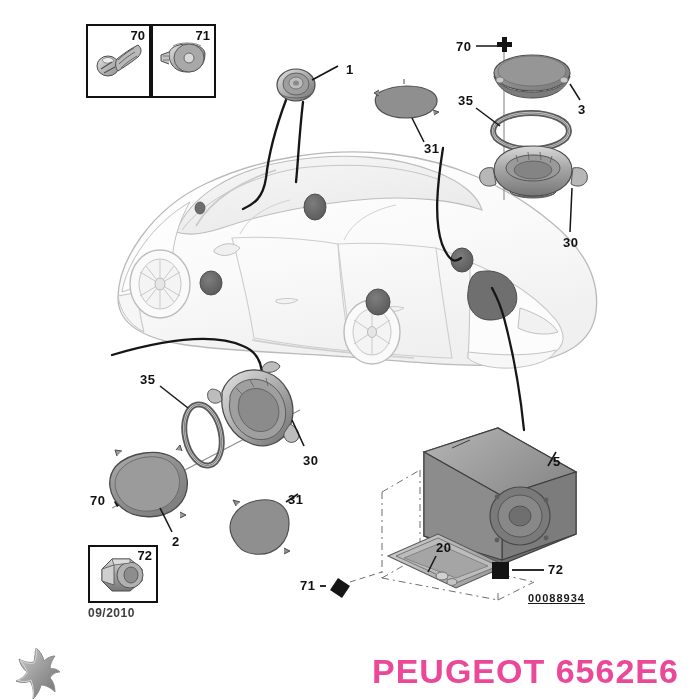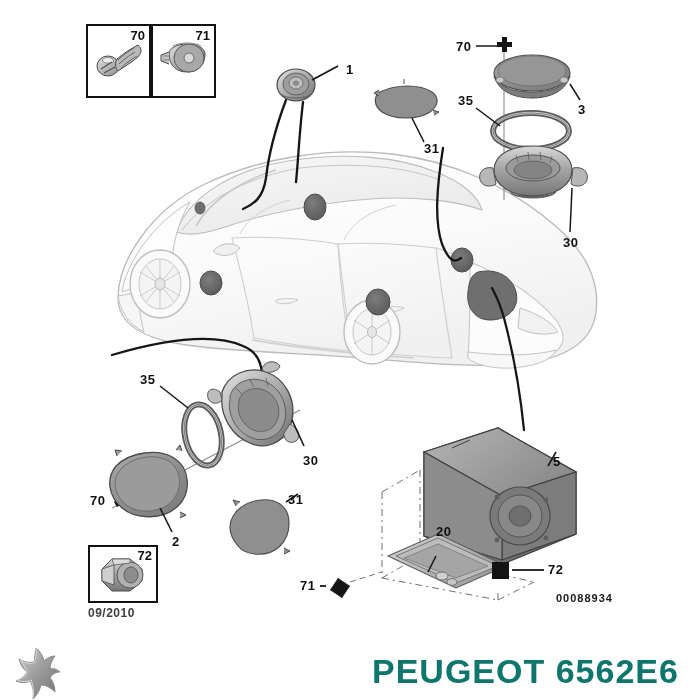--- a/index.html
+++ b/index.html
@@ -6,21 +6,21 @@
   body{width:700px;height:700px;font-family:"Liberation Sans",sans-serif;overflow:hidden;}
   #stage{position:relative;width:700px;height:700px;background:#fff;}
   .diagram{position:absolute;left:0;top:0;width:700px;height:645px;}
   .banner{position:absolute;left:0;top:645px;width:700px;height:55px;background:#ffffff;}
   .bannerline{position:absolute;left:0;top:645px;width:700px;height:1px;background:#e9e9e9;}
   .callout{position:absolute;font-weight:bold;font-size:13px;color:#111;letter-spacing:.5px;
            font-family:"Liberation Sans",sans-serif;white-space:nowrap;}
   .refnum{position:absolute;font-size:11px;font-weight:bold;color:#1a1a1a;letter-spacing:1px;
           font-family:"Liberation Sans",sans-serif;}
   .datelabel{position:absolute;font-size:12px;font-weight:bold;color:#404040;letter-spacing:.5px;}
-  .brandtext{position:absolute;font-size:34px;font-weight:bold;color:#0f766e;letter-spacing:1px;
+  .brandtext{position:absolute;font-size:34px;font-weight:bold;color:#ec4899;letter-spacing:1px;
              font-family:"Liberation Sans",sans-serif;}
   .inset{position:absolute;border:2px solid #111;background:#fff;box-sizing:border-box;}
   .insetnum{position:absolute;font-weight:bold;font-size:13px;color:#111;}
   svg{display:block;overflow:visible;}
 </style>
 </head>
 <body>
 
 <div id="stage">
 
@@ -396,35 +396,35 @@
           <ellipse cx="41" cy="28" rx="7" ry="8" fill="#8d8d8d" stroke="#5d5d5d" stroke-width="1"></ellipse>
           <path d="M12 22 L24 18 L24 38 L12 34 Z" fill="#cfcfcf" stroke="#5a5a5a" stroke-width=".9"></path>
           <path d="M22 12 L40 12 L40 16 L24 18 Z" fill="#dcdcdc" stroke="#5a5a5a" stroke-width=".8"></path>
         </g>
       </svg>
       <div class="insetnum" style="right:4px;top:1px;">72</div>
     </div>
 
     <div class="datelabel" style="left:88px;top:606px;">09/2010</div>
 
-    <div class="refnum" style="left:556px;top:592px;">00088934</div>
+    <div class="refnum" style="left:528px;top:592px;text-decoration:underline;">00088934</div>
 
     <div class="callout" style="left:346px;top:62px;">1</div>
     <div class="callout" style="left:456px;top:39px;">70</div>
     <div class="callout" style="left:578px;top:102px;">3</div>
     <div class="callout" style="left:458px;top:93px;">35</div>
     <div class="callout" style="left:424px;top:141px;">31</div>
     <div class="callout" style="left:563px;top:235px;">30</div>
     <div class="callout" style="left:140px;top:372px;">35</div>
     <div class="callout" style="left:303px;top:453px;">30</div>
     <div class="callout" style="left:90px;top:493px;">70</div>
     <div class="callout" style="left:172px;top:534px;">2</div>
     <div class="callout" style="left:288px;top:492px;">31</div>
     <div class="callout" style="left:553px;top:454px;">5</div>
-    <div class="callout" style="left:436px;top:524px;">20</div>
+    <div class="callout" style="left:436px;top:540px;">20</div>
     <div class="callout" style="left:300px;top:578px;">71</div>
     <div class="callout" style="left:548px;top:562px;">72</div>
   </div>
 
   <div class="bannerline"></div>
   <div class="banner">
     <svg width="70" height="55" viewBox="0 0 70 55" style="position:absolute;left:6px;top:0;">
       <defs>
         <linearGradient id="gLion" x1="0" y1="0" x2="1" y2="1">
           <stop offset="0" stop-color="#cfcfcf"></stop>

